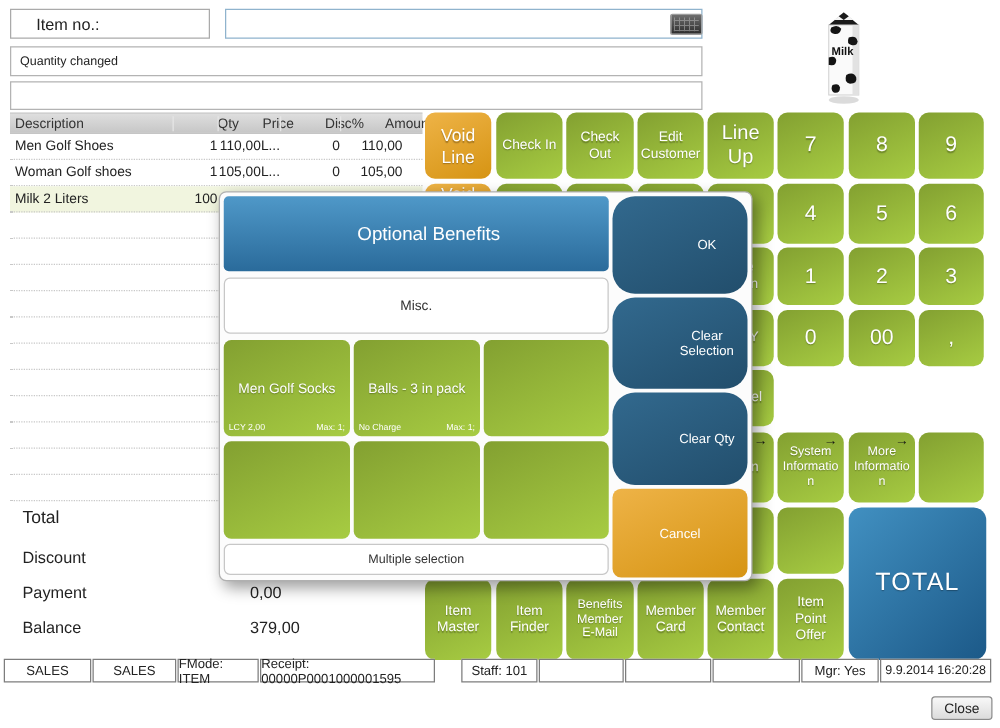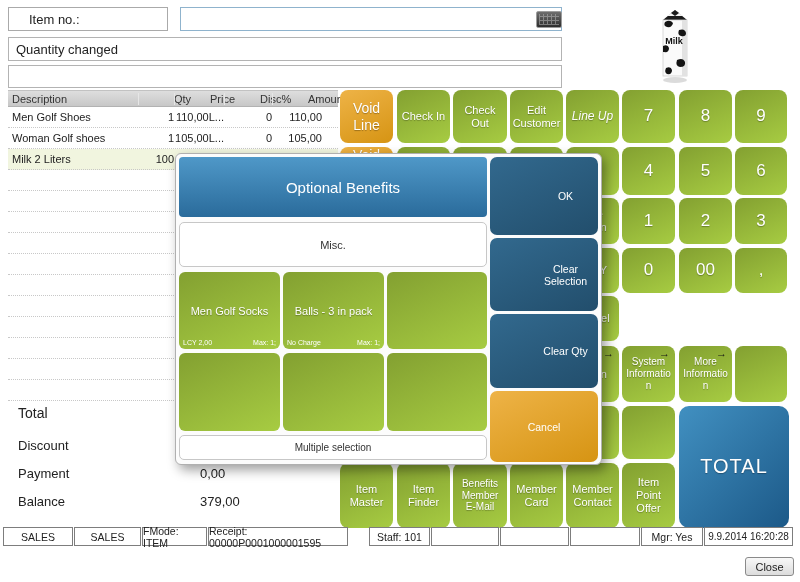--- a/index.html
+++ b/index.html
@@ -10,21 +10,21 @@
   .labelbox{position:absolute;left:8px;top:7px;width:160px;height:24px;border:1px solid #aaa;
     background:#fff;font-size:13px;color:#222;display:flex;align-items:center;padding-left:20px;box-sizing:border-box;}
   .iteminput{position:absolute;left:180px;top:7px;width:382px;height:24px;border:1px solid #8fb3cd;
     background:#fff;box-sizing:border-box;font-size:13px;padding:0 30px 0 6px;outline:none;}
   .kbd{position:absolute;left:536px;top:11px;width:24px;height:15px;background:linear-gradient(#6e6e6e,#2d2d2d);
     border:1px solid #9c9c9c;border-radius:2px;}
   .kbd::before{content:"";position:absolute;left:2px;top:2px;right:2px;bottom:2px;
     background-image:repeating-linear-gradient(90deg,#b5b5b5 0 1px,transparent 1px 4px),
                      repeating-linear-gradient(0deg,#b5b5b5 0 1px,transparent 1px 4px);opacity:.55;}
   .msgbox{position:absolute;left:8px;height:24px;border:1px solid #b3b3b3;background:#fff;
-    font-size:13px;color:#222;display:flex;align-items:center;padding-left:7px;box-sizing:border-box;}
+    font-size:10px;color:#222;display:flex;align-items:center;padding-left:7px;box-sizing:border-box;}
 
   
   .tablewrap{position:absolute;left:8px;top:90px;width:330px;}
   .thead{display:flex;height:17px;background:linear-gradient(#dedede,#c7c7c7);
     border-top:1px solid #c2c2c2;border-bottom:1px solid #b2b2b2;font-size:11px;color:#333;align-items:center;box-sizing:border-box;}
   .trow{display:flex;height:21px;align-items:center;border-bottom:1px dotted #c8c8c8;font-size:11px;color:#222;box-sizing:border-box;}
   .sel{background:#f1f5df;}
   .c-desc{flex:1;padding-left:4px;text-align:left;overflow:hidden;white-space:nowrap;}
   .c-qty{width:34px;text-align:right;}
   .c-price{width:50px;text-align:right;}
@@ -51,21 +51,21 @@
 
   
   .popup{position:absolute;left:175px;top:153px;width:425px;height:310px;background:#fcfcfc;
     border:1px solid #b0b0b0;border-radius:6px;box-shadow:4px 5px 12px rgba(0,0,0,.38);z-index:10;}
   .popup .el{position:absolute;box-sizing:border-box;display:flex;align-items:center;justify-content:center;
     text-align:center;cursor:pointer;}
   .ptitle{background:linear-gradient(#4f98c8,#2a6b9b);border-radius:4px;color:#fff;font-size:15px;padding-left:20px;}
   .pwhite{background:#fff;border:1px solid #c7c7c7;border-radius:5px;color:#333;font-size:11px;}
   .pitem{background:linear-gradient(155deg,#83a031 0%,#a7cc42 100%);border-radius:6px;color:#fff;
     font-size:11px;text-shadow:0 1px 1px rgba(0,0,0,.3);}
-  .pblue{background:linear-gradient(155deg,#32698e 0%,#224e6c 100%);border-radius:7px;color:#fff;font-size:10.5px;padding-left:43px;}
+  .pblue{background:linear-gradient(155deg,#32698e 0%,#224e6c 100%);border-radius:18px;color:#fff;font-size:10.5px;padding-left:43px;}
   .porange{background:linear-gradient(155deg,#eeb347 0%,#d69413 100%);border-radius:7px;color:#fff;font-size:10.5px;}
   .corner-l{position:absolute;left:4px;bottom:3px;font-size:7px;text-shadow:none;}
   .corner-r{position:absolute;right:4px;bottom:3px;font-size:7px;text-shadow:none;}
 
   
   .statusbar{position:absolute;left:3px;top:527px;width:794px;height:19px;display:flex;gap:1px;box-sizing:border-box;}
   .scell{border:1px solid #7d7d7d;background:#fff;display:flex;align-items:center;justify-content:center;
     font-size:10.5px;color:#222;box-sizing:border-box;height:19px;}
 
   .closebtn{position:absolute;left:745px;top:557px;width:47px;height:17px;background:linear-gradient(#f8f8f8,#dcdcdc);
@@ -149,21 +149,21 @@
   <div class="tlabel" style="top:438px;">Discount</div>
   <div class="tlabel" style="top:466px;">Payment</div>
   <div class="tval" style="top:466px;">0,00</div>
   <div class="tlabel" style="top:494px;">Balance</div>
   <div class="tval" style="top:494px;">379,00</div>
 
   <div class="btn orange" style="left:340px;top:90px;width:53px;height:53px;font-size:14px;">Void Line</div>
   <div class="btn green" style="left:397px;top:90px;width:53px;height:53px;">Check In</div>
   <div class="btn green" style="left:510px;top:90px;width:53px;height:53px;">Edit Customer</div>
   <div class="btn green" style="left:453px;top:90px;width:54px;height:53px;">Check Out</div>
-  <div class="btn green" style="left:566px;top:90px;width:53px;height:53px;font-size:12px;font-style:italic;">Line Up</div>
+  <div class="btn green" style="left:566px;top:90px;width:53px;height:53px;font-size:16px;">Line Up</div>
   <div class="btn green digit" style="left:622px;top:90px;width:53px;height:53px;">7</div>
   <div class="btn green digit" style="left:679px;top:90px;width:53px;height:53px;">8</div>
   <div class="btn green digit" style="left:735px;top:90px;width:52px;height:53px;">9</div>
 
   <div class="btn orange" style="left:340px;top:147px;width:53px;height:48px;font-size:14px;align-items:flex-start;">Void</div>
   <div class="btn green" style="left:397px;top:147px;width:53px;height:48px;"></div>
   <div class="btn green" style="left:453px;top:147px;width:54px;height:48px;"></div>
   <div class="btn green" style="left:510px;top:147px;width:53px;height:48px;"></div>
   <div class="btn green" style="left:566px;top:147px;width:53px;height:48px;"></div>
   <div class="btn green digit" style="left:622px;top:147px;width:53px;height:48px;">4</div>

